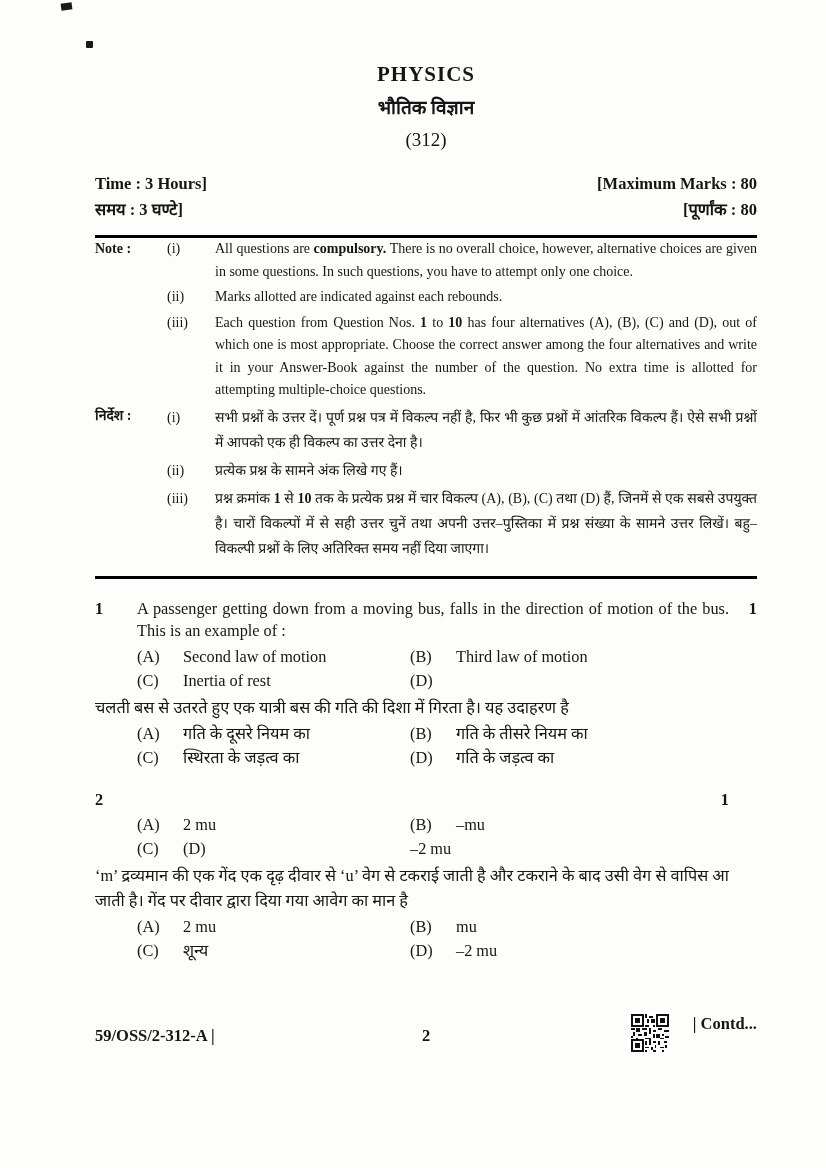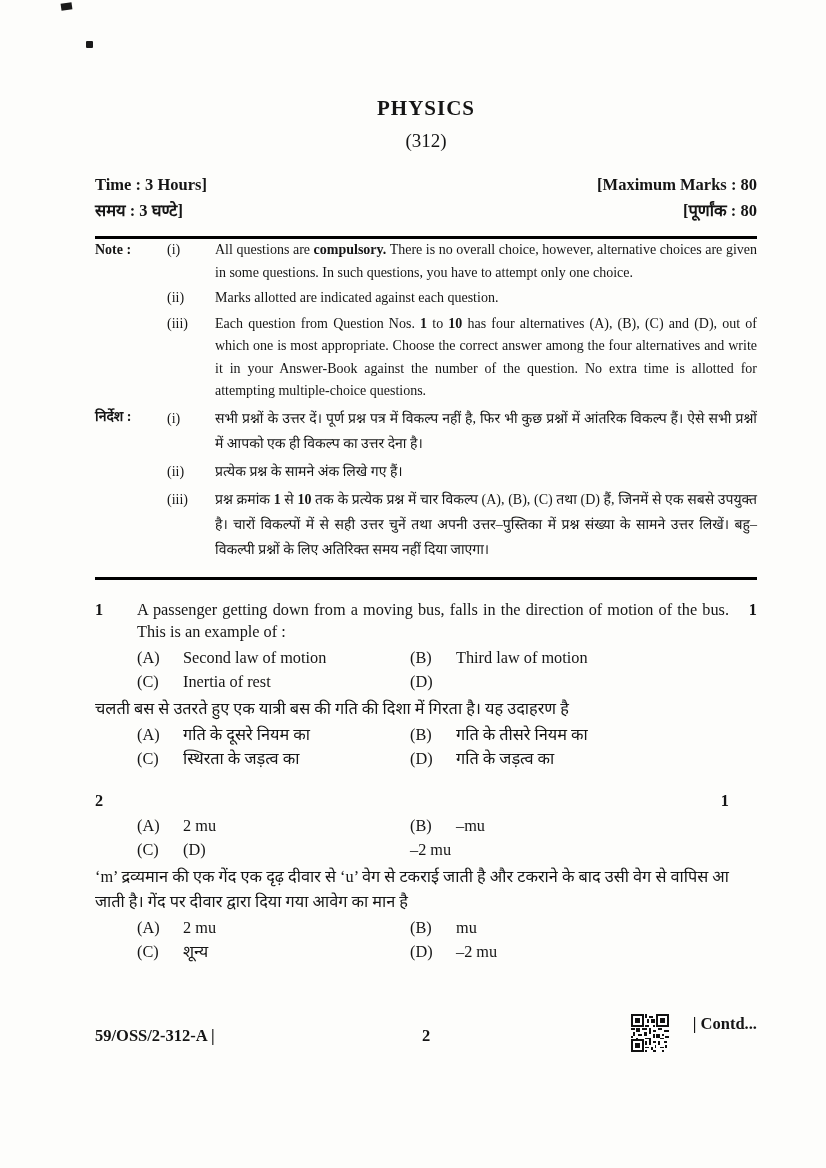--- a/index.html
+++ b/index.html
@@ -8,21 +8,21 @@
   .page {
     position:relative; width:826px; height:1168px; margin:0 auto;
     background:#fdfdfb; overflow:hidden;
   }
   .speck { position:absolute; background:#1a1a1a; }
   .speck1 { left:61px; top:3px; width:11px; height:7px; transform:rotate(-8deg); }
   .speck2 { left:86px; top:41px; width:7px; height:7px; border-radius:1px; }
 
   .content { position:absolute; left:95px; top:0; width:662px; }
 
-  .title-block { text-align:center; padding-top:96px; }
+  .title-block { text-align:center; padding-top:62px; }
   .title { font-size:21px; font-weight:bold; letter-spacing:1px; }
   .title-hi { font-size:19px; font-weight:bold; margin-top:7px; }
   .paper-code { font-size:19px; font-weight:normal; margin-top:9px;text-align:center; }
 
   .meta { margin-top:20px; font-size:16.5px; font-weight:bold; }
   .meta-row { display:flex; justify-content:space-between; line-height:26px; }
 
   .rule { height:3px; background:#000; margin-top:12px; }
 
   .instr { display:grid; grid-template-columns:72px 1fr; font-size:14px; }
@@ -53,20 +53,21 @@
 <body>
 
 <div class="page">
   <div class="speck speck1"></div>
   <div class="speck speck2"></div>
 
   <div class="content">
 
     <div class="title-block">
       <div class="title">PHYSICS</div>
+      <div class="title-hi">भौतिक विज्ञान</div>
       <div class="paper-code">(312)</div>
     </div>
 
     <div class="meta">
       <div class="meta-row">
         <span>Time : 3 Hours]</span>
         <span>[Maximum Marks : 80</span>
       </div>
       <div class="meta-row">
         <span>समय : 3 घण्टे]</span>
@@ -78,21 +79,21 @@
 
     <div class="instr">
       <div class="instr-label">Note :</div>
       <div class="instr-items">
         <div class="instr-item">
           <span class="instr-num">(i)</span>
           <span class="instr-text"><span>All questions are </span><b>compulsory.</b><span> There is no overall choice, however, alternative choices are given in some questions. In such questions, you have to attempt only one choice.</span><b></b><span></span></span>
         </div>
         <div class="instr-item">
           <span class="instr-num">(ii)</span>
-          <span class="instr-text"><span>Marks allotted are indicated against each question.</span></span>
+          <span class="instr-text"><span>Marks allotted are indicated against each rebounds.</span></span>
         </div>
         <div class="instr-item">
           <span class="instr-num">(iii)</span>
           <span class="instr-text"><span>Each question from Question Nos. </span><b>1</b><span> to </span><b>10</b><span> has four alternatives (A), (B), (C) and (D), out of which one is most appropriate. Choose the correct answer among the four alternatives and write it in your Answer-Book against the number of the question. No extra time is allotted for attempting multiple-choice questions.</span></span>
         </div>
       </div>
     </div>
 
     <div class="instr hi">
       <div class="instr-label">निर्देश :</div>

